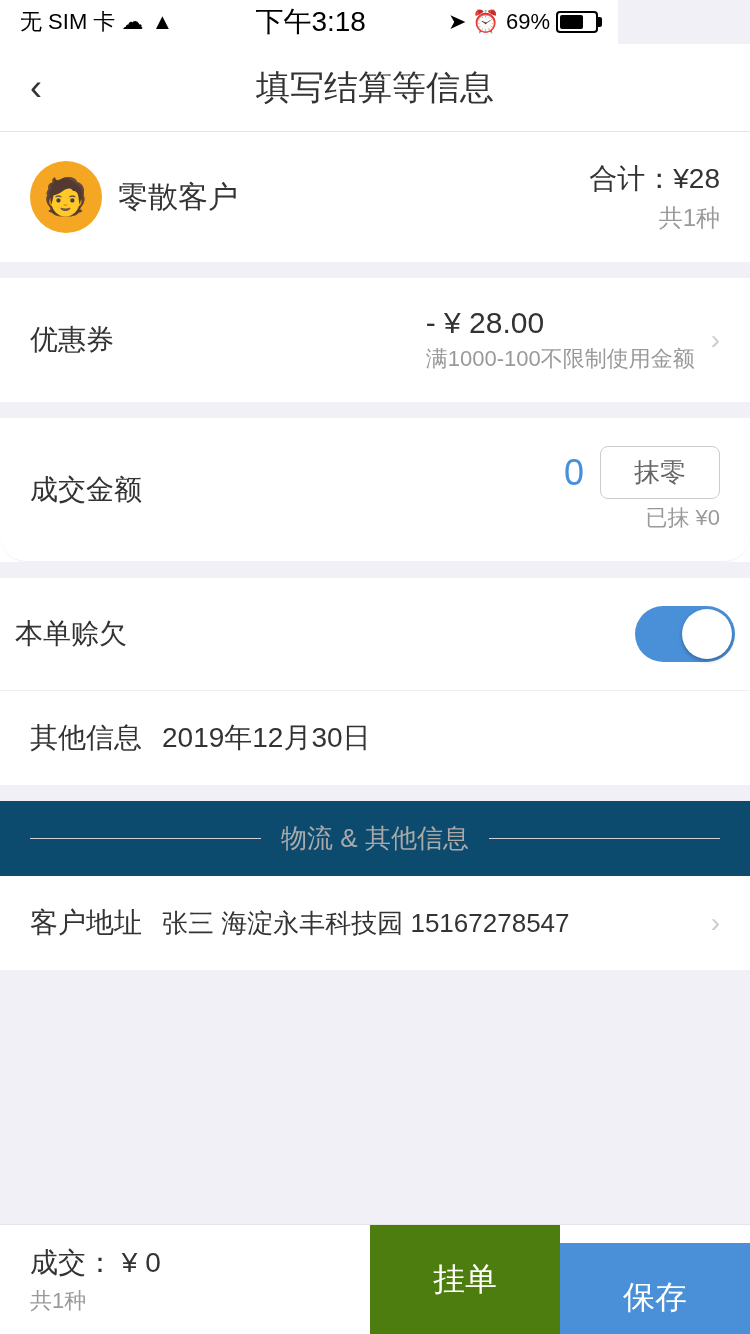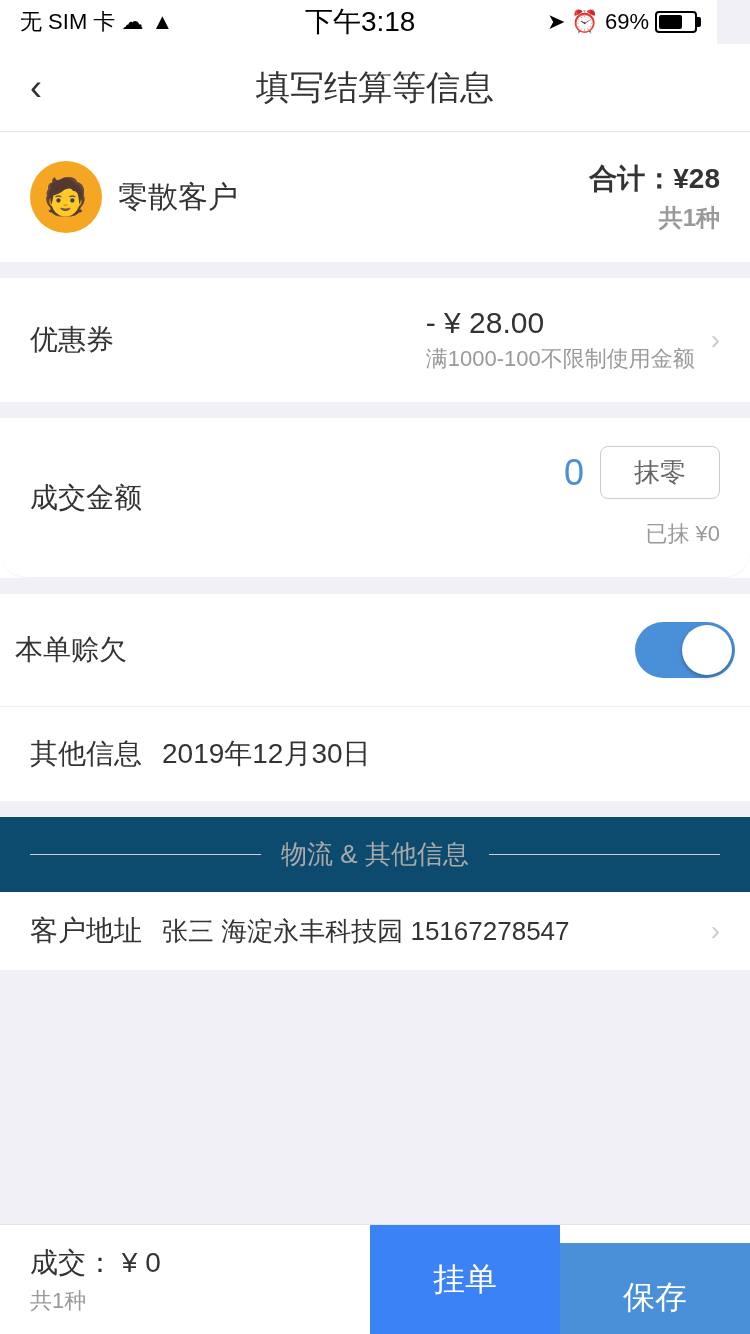--- a/index.html
+++ b/index.html
@@ -10,21 +10,21 @@
       font-family: -apple-system, "PingFang SC", "Helvetica Neue", sans-serif;
       background: #f0f0f6;
       font-size: 28px;
       color: #333;
       position: relative;
       overflow-x: hidden;
     }
 
     
     .status-bar {
-      width: 717px;
+      width: 618px;
       height: 44px;
       background: #fff;
       display: flex;
       align-items: center;
       justify-content: space-between;
       padding: 0 20px;
       font-size: 24px;
       color: #000;
     }
     .status-left { display: flex; align-items: center; gap: 8px; font-size: 22px; }
@@ -117,21 +117,20 @@
       justify-content: center;
       font-size: 36px;
       color: #fff;
     }
     .customer-name {
       font-size: 30px;
       color: #333;
     }
     .customer-total {
       text-align: right;
-      font-weight: bold;
     }
     .total-amount {
       font-size: 28px;
       color: #333;
     }
     .total-count {
       font-size: 24px;
       color: #999;
       margin-top: 4px;
     }
@@ -197,21 +196,21 @@
       padding: 8px 33px;
       font-size: 26px;
       color: #666;
       background: #fff;
       cursor: pointer;
     }
     .deal-sub {
       font-size: 22px;
       color: #999;
       text-align: right;
-      margin-top: 20px;
+      margin-top: 4px;
     }
 
     
     .advance-row {
       padding: 28px 30px;
       display: flex;
       align-items: center;
       justify-content: space-between;
     }
     .advance-right {
@@ -298,21 +297,21 @@
     }
     .section-divider-text {
       font-size: 26px;
       color: #aaa;
       padding: 0 20px;
     }
 
     
     .address-row {
       background: #fff;
-      padding: 20px 30px;
+      padding: 28px 30px;
       display: flex;
       align-items: center;
       justify-content: space-between;
     }
     .address-label {
       font-size: 28px;
       color: #333;
       flex-shrink: 0;
       margin-right: 20px;
     }
@@ -350,21 +349,21 @@
       width: 190px;
       height: 110px;
       display: flex;
       align-items: center;
       justify-content: center;
       font-size: 32px;
       color: #fff;
       cursor: pointer;
       font-weight: 500;
     }
-    .btn-hold { background: #3b82f6; }
+    .btn-hold { background: #4d7c0f; }
     .btn-save { background: #4a90d9; margin-top: 37px; }
   </style>
 </head>
 <body>
 
 <div class="status-bar">
   <div class="status-left">
     <span>无 SIM 卡 ☁</span>
     <span>▲</span>
   </div>

